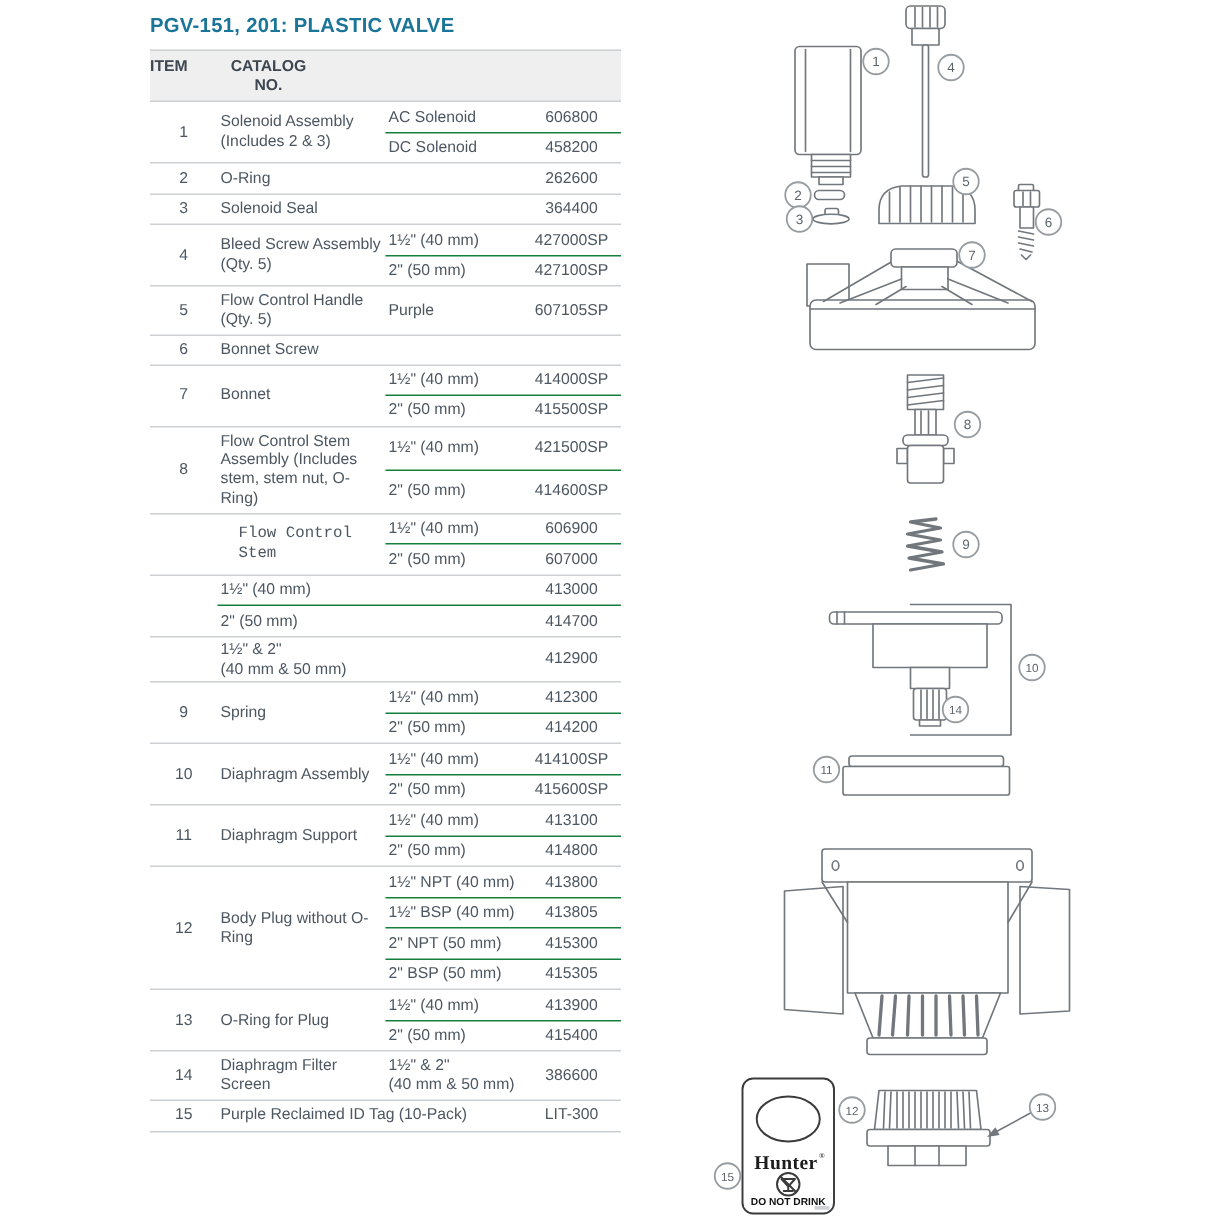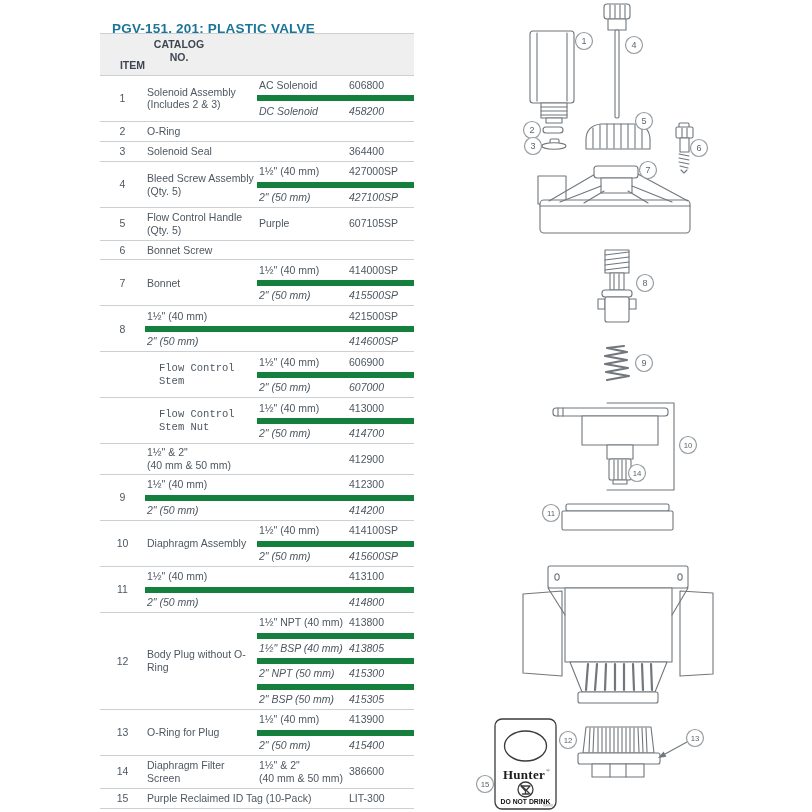--- a/index.html
+++ b/index.html
@@ -2,45 +2,45 @@
 <html><head>
 <meta charset="utf-8">
 <style>
   html,body{margin:0;padding:0;}
   body{
     width:812px;height:812px;background:#ffffff;position:relative;overflow:hidden;
     font-family:"Liberation Sans", sans-serif;
     -webkit-font-smoothing:antialiased;
   }
   .page-title{
-    position:absolute;left:100px;top:9px;margin:12px;
+    position:absolute;left:100px;top:9px;margin:0;
     font-size:13.5px;font-weight:bold;color:#1a7598;letter-spacing:.2px;
   }
   .parts-table{
     position:absolute;left:100px;top:33px;width:314px;
     font-size:10.5px;color:#4d5761;line-height:1.22;
   }
   .thead{
     display:flex;align-items:flex-start;
     background:#efefef;border-top:1px solid #ccd0d3;border-bottom:1px solid #ccd0d3;
     font-weight:bold;color:#3d4651;
   }
   .th{padding:4px 2px 3px 2px;}
-  .th-item{width:45px;text-align:right;padding-left:0;padding-right:0;margin-top:21px;}
+  .th-item{width:45px;text-align:left;padding-left:0;padding-right:0;}
   .th-desc{flex:1;}
   .th-cat{width:64px;text-align:center;line-height:1.25;}
   .group{display:flex;align-items:stretch;border-bottom:1px solid #ccd0d3;}
   .g-item{width:45px;display:flex;align-items:center;justify-content:center;}
   .g-desc{width:108px;display:flex;align-items:center;padding:3px 2px;}
   .g-desc.indent{padding-left:14px;width:96px;font-family:Liberation Mono, monospace;}
   .g-variants{flex:1;display:flex;flex-direction:column;}
   .vrow{flex:1;display:flex;align-items:center;min-height:19.5px;}
-  .vrow + .vrow{border-top:6px solid #15803d;font-style:italic;}
+  .vrow + .vrow{border-top:1px solid #15803d;}
   .v-size{flex:1;padding:2px 2px;white-space:pre-line;}
-  .v-cat{width:64px;padding:2px 1px;}
+  .v-cat{width:64px;text-align:center;padding:2px 1px;}
   .group.wide .g-desc{flex:1;width:auto;}
   .group.wide .g-variants{flex:0 0 64px;}
   #diagram{position:absolute;left:0;top:0;}
   .ln{fill:none;stroke:#71777c;stroke-width:1.1;stroke-linejoin:round;stroke-linecap:round;}
   .lnf{fill:#ffffff;stroke:#71777c;stroke-width:1.1;stroke-linejoin:round;}
   .thick{stroke-width:2.2;}
   .tagln{fill:none;stroke:#3b3b3b;stroke-width:1.3;stroke-linejoin:round;stroke-linecap:round;}
   .callout-circle{fill:#ffffff;stroke:#969ca0;stroke-width:1.2;}
   .callout-num{font-family:"Liberation Sans",sans-serif;font-size:9px;fill:#5d656b;text-anchor:middle;}
   .callout-num.small{font-size:7.8px;}
@@ -71,20 +71,26 @@
   <div class="vrow">
     <div class="v-size">DC Solenoid</div>
     <div class="v-cat">458200</div>
   </div>
 </div>
   </div>
 
   <div class="group">
     <div class="g-item">2</div>
     <div class="g-desc">O-Ring</div>
+    <div class="g-variants">
+  <div class="vrow">
+    <div class="v-size"></div>
+    <div class="v-cat">262600</div>
+  </div>
+</div>
   </div>
 
   <div class="group">
     <div class="g-item">3</div>
     <div class="g-desc">Solenoid Seal</div>
     <div class="g-variants">
   <div class="vrow">
     <div class="v-size"></div>
     <div class="v-cat">364400</div>
   </div>
@@ -135,20 +141,21 @@
 
   <div class="vrow">
     <div class="v-size">2" (50 mm)</div>
     <div class="v-cat">415500SP</div>
   </div>
 </div>
   </div>
 
   <div class="group">
     <div class="g-item">8</div>
+    <div class="g-desc">Flow Control Stem Assembly (Includes stem, stem nut, O-Ring)</div>
     <div class="g-variants">
   <div class="vrow">
     <div class="v-size">1½" (40 mm)</div>
     <div class="v-cat">421500SP</div>
   </div>
 
   <div class="vrow">
     <div class="v-size">2" (50 mm)</div>
     <div class="v-cat">414600SP</div>
   </div>
@@ -166,21 +173,20 @@
 
   <div class="vrow">
     <div class="v-size">2" (50 mm)</div>
     <div class="v-cat">607000</div>
   </div>
 </div>
   </div>
 
   <div class="group">
     <div class="g-item"></div>
-    <div class="g-desc indent">Flow Control Stem Nut</div>
     <div class="g-variants">
   <div class="vrow">
     <div class="v-size">1½" (40 mm)</div>
     <div class="v-cat">413000</div>
   </div>
 
   <div class="vrow">
     <div class="v-size">2" (50 mm)</div>
     <div class="v-cat">414700</div>
   </div>
@@ -193,20 +199,21 @@
   <div class="vrow">
     <div class="v-size">1½" &amp; 2"
 (40 mm &amp; 50 mm)</div>
     <div class="v-cat">412900</div>
   </div>
 </div>
   </div>
 
   <div class="group">
     <div class="g-item">9</div>
+    <div class="g-desc">Spring</div>
     <div class="g-variants">
   <div class="vrow">
     <div class="v-size">1½" (40 mm)</div>
     <div class="v-cat">412300</div>
   </div>
 
   <div class="vrow">
     <div class="v-size">2" (50 mm)</div>
     <div class="v-cat">414200</div>
   </div>
@@ -224,20 +231,21 @@
 
   <div class="vrow">
     <div class="v-size">2" (50 mm)</div>
     <div class="v-cat">415600SP</div>
   </div>
 </div>
   </div>
 
   <div class="group">
     <div class="g-item">11</div>
+    <div class="g-desc">Diaphragm Support</div>
     <div class="g-variants">
   <div class="vrow">
     <div class="v-size">1½" (40 mm)</div>
     <div class="v-cat">413100</div>
   </div>
 
   <div class="vrow">
     <div class="v-size">2" (50 mm)</div>
     <div class="v-cat">414800</div>
   </div>

